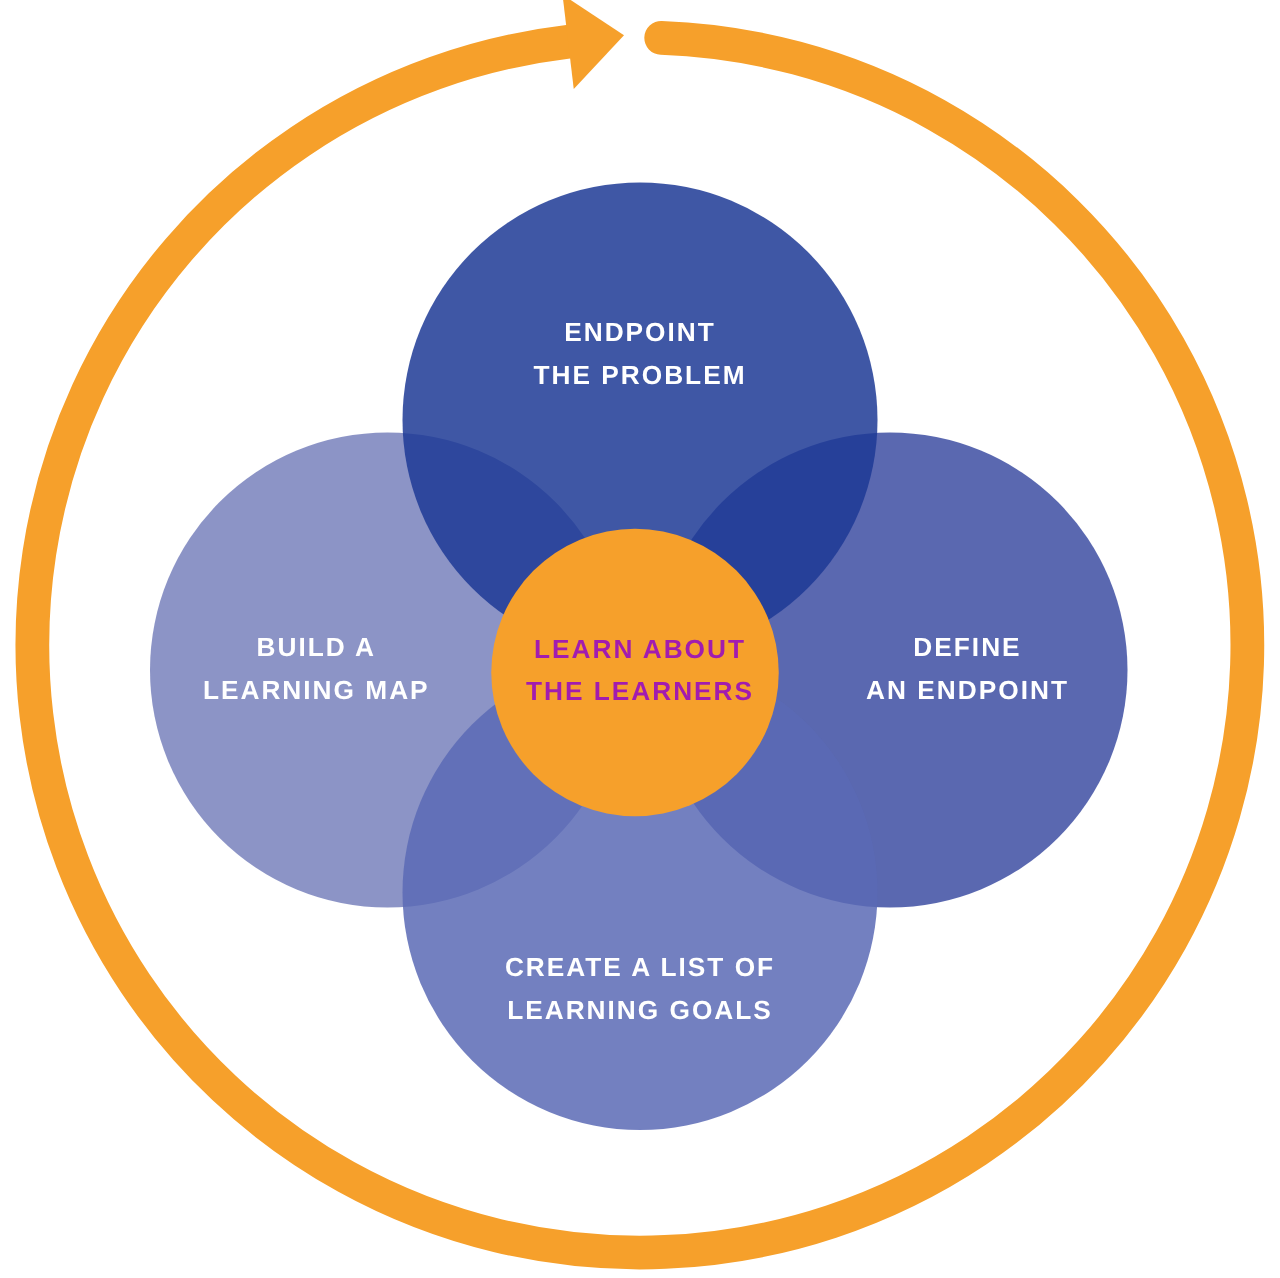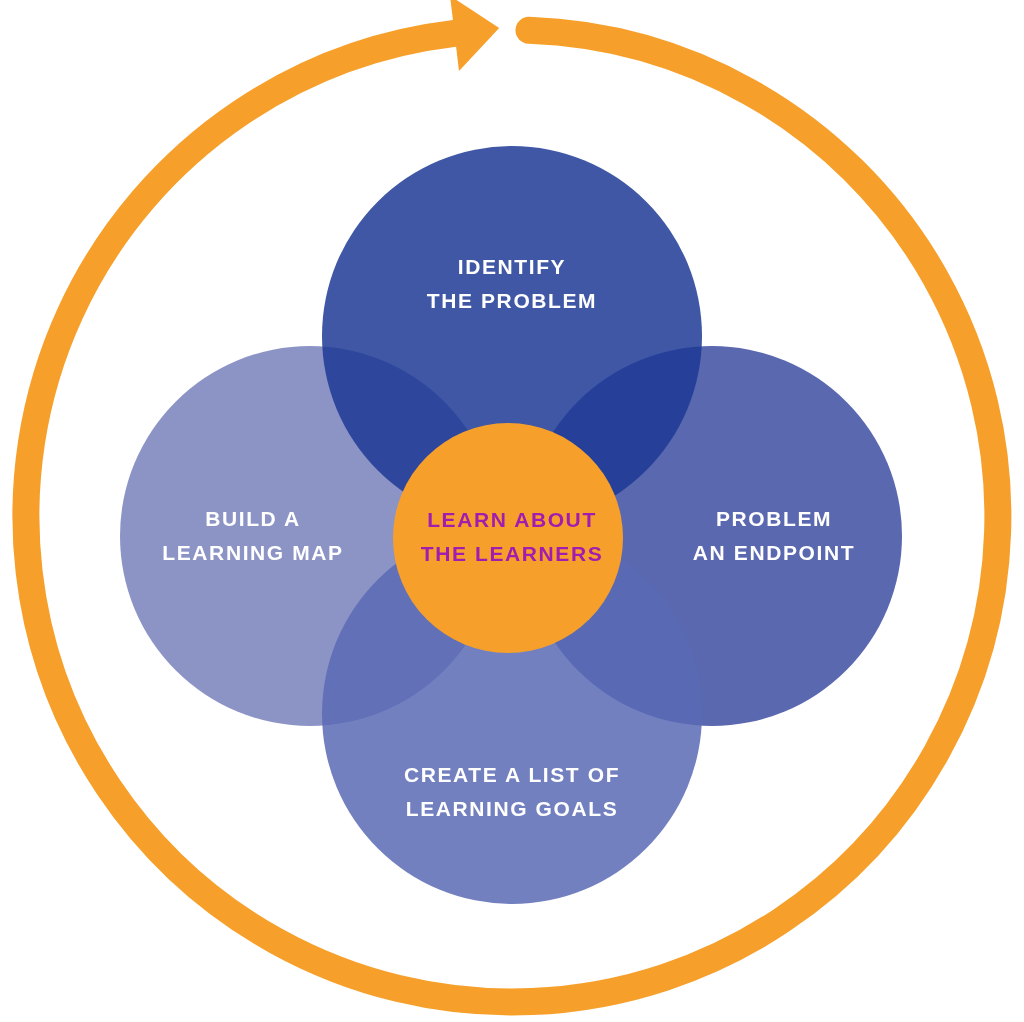--- a/index.html
+++ b/index.html
@@ -40,24 +40,24 @@
 
     <circle cx="712" cy="536" r="190" fill-opacity="0.85" fill="#3D4EA2"></circle>
 
     <circle cx="512" cy="714" r="190" fill-opacity="0.85" fill="#5A6AB5"></circle>
 
     <circle cx="512" cy="336" r="190" fill-opacity="0.85" fill="#1D3A95"></circle>
 
     <circle cx="508" cy="538" r="115" fill="#F6A02B"></circle>
   </svg>
 
-  <div class="label" style="left: 512px; top: 284px; color: rgb(255, 255, 255);">IDENTIFY
+  <div class="label" style="left: 512px; top: 284px; color: rgb(255, 255, 255);">ENDPOINT
 THE PROBLEM</div>
 
-  <div class="label" style="left: 774px; top: 536px; color: rgb(255, 255, 255);">PROBLEM
+  <div class="label" style="left: 774px; top: 536px; color: rgb(255, 255, 255);">DEFINE
 AN ENDPOINT</div>
 
   <div class="label" style="left: 512px; top: 792px; color: rgb(255, 255, 255);">CREATE A LIST OF
 LEARNING GOALS</div>
 
   <div class="label" style="left: 253px; top: 536px; color: rgb(255, 255, 255);">BUILD A
 LEARNING MAP</div>
 
   <div class="label" style="left: 512px; top: 537px; color: #a21caf;">LEARN ABOUT
 THE LEARNERS</div>

